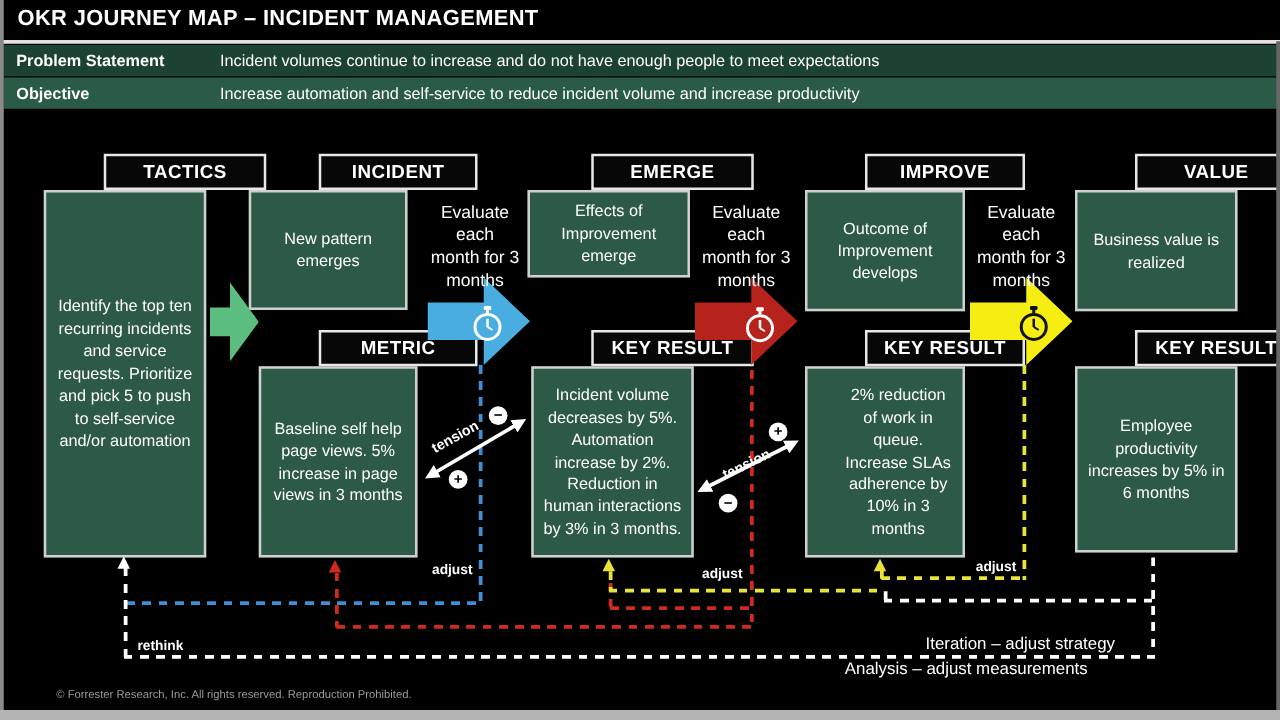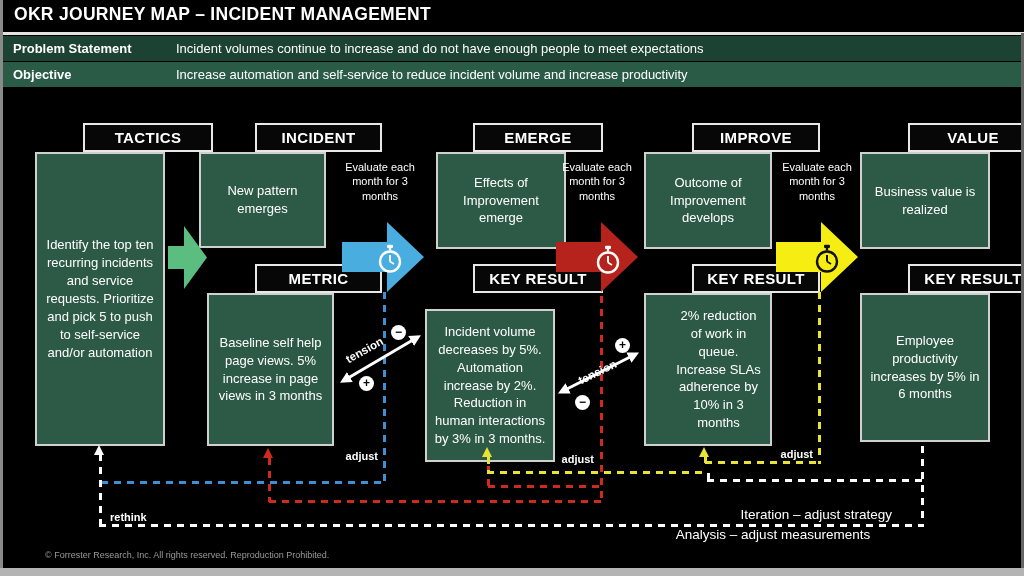--- a/index.html
+++ b/index.html
@@ -7,21 +7,21 @@
   .slide{position:relative;width:1024px;height:576px;background:#000;overflow:hidden;}
   .abs{position:absolute;}
   .titlebar{position:absolute;left:14px;top:4px;color:#fff;font-size:17.5px;font-weight:700;letter-spacing:.3px;}
   .rule{position:absolute;left:0;top:32px;width:1024px;height:3px;background:#e2e2e2;}
   .inforow{position:absolute;left:3px;width:1019px;height:25px;color:#ffffff;display:flex;align-items:center;font-size:13px;}
   .inforow .lbl{width:163px;padding-left:10px;font-weight:700;flex-shrink:0;}
   .hdrbox{position:absolute;box-sizing:border-box;background:#070707;border:2px solid #e8e8e8;color:#fff;
           display:flex;align-items:center;justify-content:center;font-size:15px;font-weight:600;letter-spacing:.4px;margin-left:48px;}
   .bodybox{position:absolute;box-sizing:border-box;background:#2d5a46;border:2px solid #d0d0d0;color:#fff;
           display:flex;align-items:center;justify-content:center;text-align:center;font-size:13px;line-height:1.38;padding:2px 7px;}
-  .evalbl{position:absolute;width:72px;color:#fff;font-size:11px;font-weight:500;text-align:center;line-height:1.3;}
+  .evalbl{position:absolute;width:72px;color:#fff;font-size:14px;font-weight:500;text-align:center;line-height:1.3;}
   .dh{position:absolute;height:3px;background:repeating-linear-gradient(90deg,var(--c) 0 7px,transparent 7px 13px);}
   .dv{position:absolute;width:3px;background:repeating-linear-gradient(180deg,var(--c) 0 7px,transparent 7px 13px);}
   .c-blue{--c:#3f8fd4;} .c-red{--c:#cf2a1e;} .c-yellow{--c:#e8e337;} .c-white{--c:#ffffff;}
   .ah-up{position:absolute;width:0;height:0;border-left:5.5px solid transparent;border-right:5.5px solid transparent;
          border-bottom:10px solid var(--c);}
   .minilbl{position:absolute;color:#fff;font-size:11px;font-weight:600;}
   .rightal{text-align:right;}
   .badge{position:absolute;width:15px;height:15px;border-radius:50%;background:#fff;color:#000;
          font-size:12px;font-weight:700;line-height:15px;text-align:center;}
   .tens{position:absolute;color:#fff;font-size:11.5px;font-weight:600;}
@@ -56,23 +56,23 @@
 
   <div class="hdrbox" style="left:35px;top:123px;width:130px;height:29px;">TACTICS</div>
   <div class="bodybox" style="left:35px;top:152px;width:130px;height:294px;">Identify the top ten recurring incidents and service requests. Prioritize and pick 5 to push to self-service and/or automation</div>
 
   <div class="hdrbox" style="left:207px;top:123px;width:127px;height:29px;">INCIDENT</div>
   <div class="bodybox" style="left:199px;top:152px;width:127px;height:96px;">New pattern emerges</div>
   <div class="hdrbox" style="left:207px;top:264px;width:127px;height:29px;">METRIC</div>
   <div class="bodybox" style="left:207px;top:293px;width:127px;height:153px;">Baseline self help page views. 5% increase in page views in 3 months</div>
 
   <div class="hdrbox" style="left:425px;top:123px;width:130px;height:29px;">EMERGE</div>
-  <div class="bodybox" style="left:436px;top:152px;width:130px;height:97px;">Effects of Improvement emerge</div>
+  <div class="bodybox" style="left:422px;top:152px;width:130px;height:70px;">Effects of Improvement emerge</div>
   <div class="hdrbox" style="left:425px;top:264px;width:130px;height:29px;">KEY RESULT</div>
-  <div class="bodybox" style="left:425px;top:293px;width:130px;height:153px;margin-top:16px;">Incident volume decreases by 5%. Automation increase by 2%. Reduction in human interactions by 3% in 3 months.</div>
+  <div class="bodybox" style="left:425px;top:293px;width:130px;height:153px;">Incident volume decreases by 5%. Automation increase by 2%. Reduction in human interactions by 3% in 3 months.</div>
 
   <div class="hdrbox" style="left:644px;top:123px;width:128px;height:29px;">IMPROVE</div>
   <div class="bodybox" style="left:644px;top:152px;width:128px;height:97px;">Outcome of Improvement develops</div>
   <div class="hdrbox" style="left:644px;top:264px;width:128px;height:29px;">KEY RESULT</div>
   <div class="bodybox" style="left:644px;top:293px;width:128px;height:153px;padding-left:28px;">2% reduction of work in queue. Increase SLAs adherence by 10% in 3 months</div>
 
   <div class="hdrbox" style="left:860px;top:123px;width:130px;height:29px;">VALUE</div>
   <div class="bodybox" style="left:860px;top:152px;width:130px;height:97px;">Business value is realized</div>
   <div class="hdrbox" style="left:860px;top:264px;width:130px;height:29px;">KEY RESULT</div>
   <div class="bodybox" style="left:860px;top:293px;width:130px;height:149px;">Employee productivity increases by 5% in 6 months</div>

